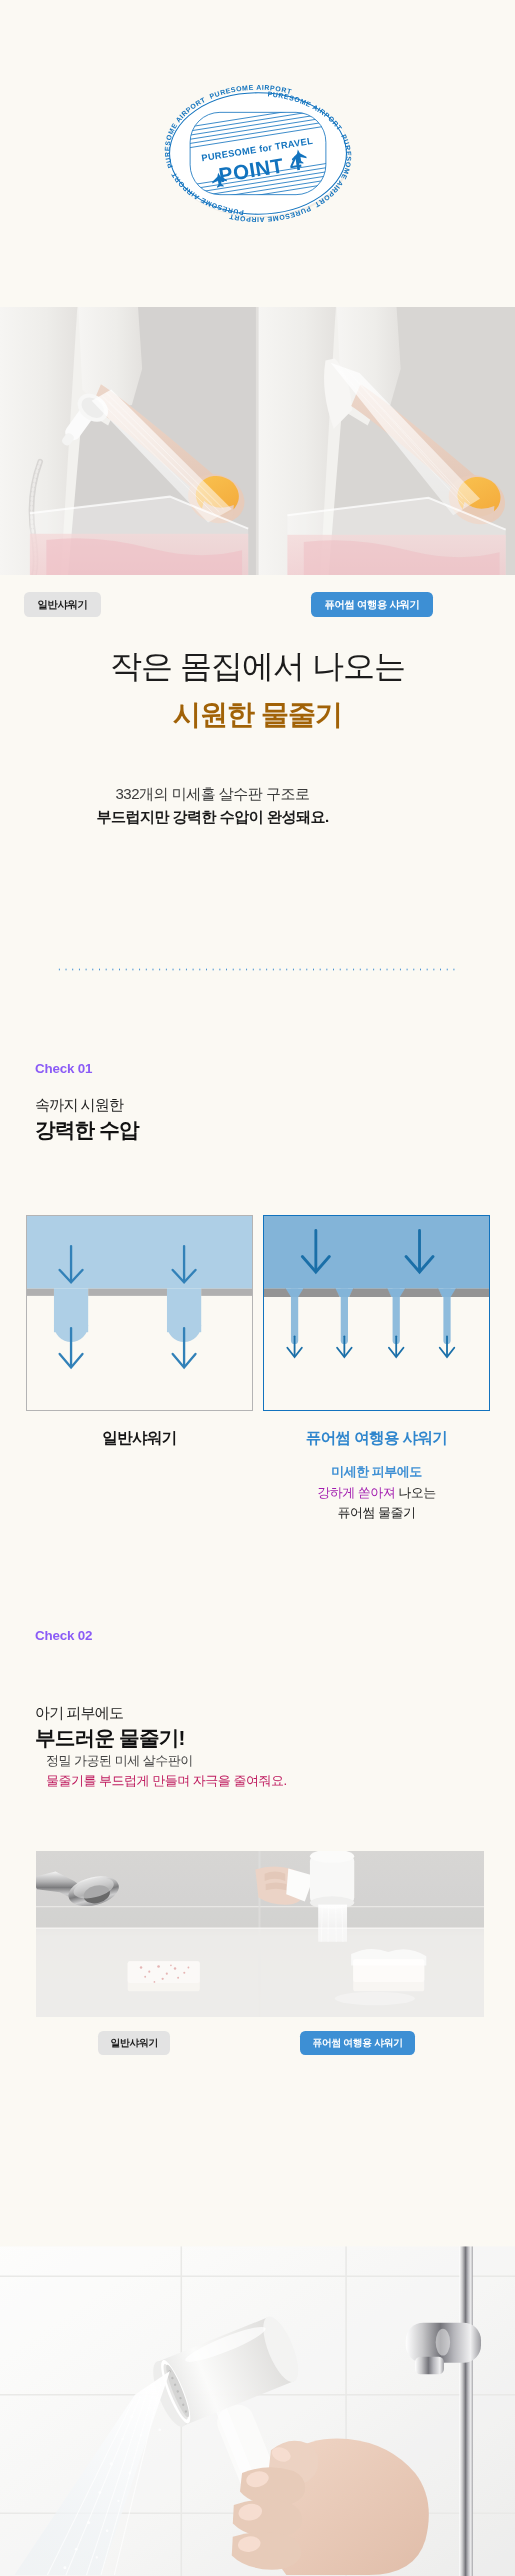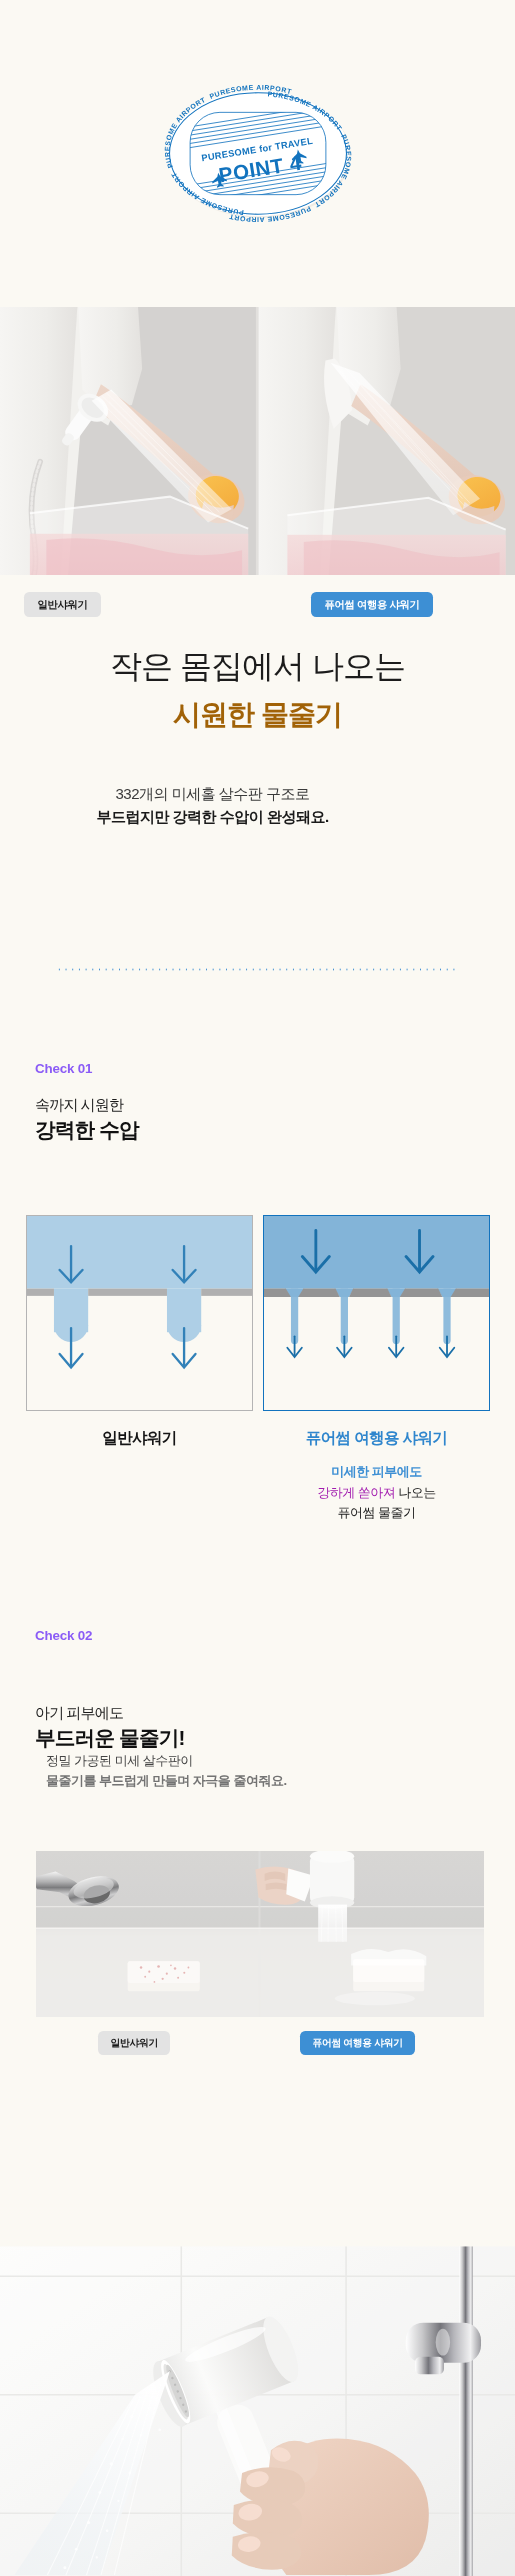--- a/index.html
+++ b/index.html
@@ -87,21 +87,21 @@
   #check01-label{ top:1061px; }
   #check01-title{ top:1096px; }
 
   #check02-label{ top:1628px; }
   #check02-title{ top:1663px;margin-top:41px; }
 
   .check02-desc{
     position:absolute; left:46px; top:1751px;
   }
   .check02-desc .d1{ font-size:13px; font-weight:400; color:#444; letter-spacing:-0.5px; line-height:1.52; }
-  .check02-desc .d2{ font-size:13px; font-weight:bold; color:#737373; letter-spacing:-0.5px; line-height:1.52; }
+  .check02-desc .d2{ font-size:13px; font-weight:normal; color:#be185d; letter-spacing:-0.5px; line-height:1.52; }
 
   
   .panels{
     position:absolute; left:26px; top:1215px; width:464px; height:196px;
   }
   .panel{
     position:absolute; top:0; width:227px; height:196px; overflow:hidden; background:#fbf9f3;
   }
   .panel.left{ left:0; border:1.5px solid #b4b4b4; }
   .panel.right{ left:237px; border:1.5px solid #1273be; }

